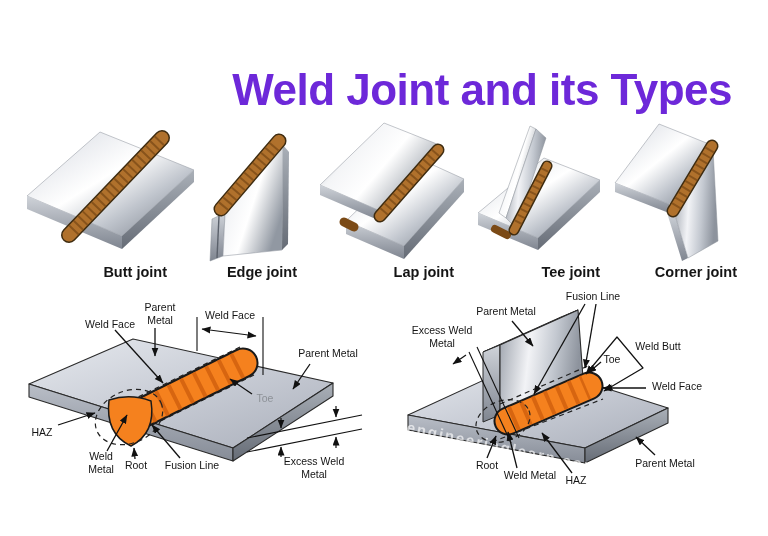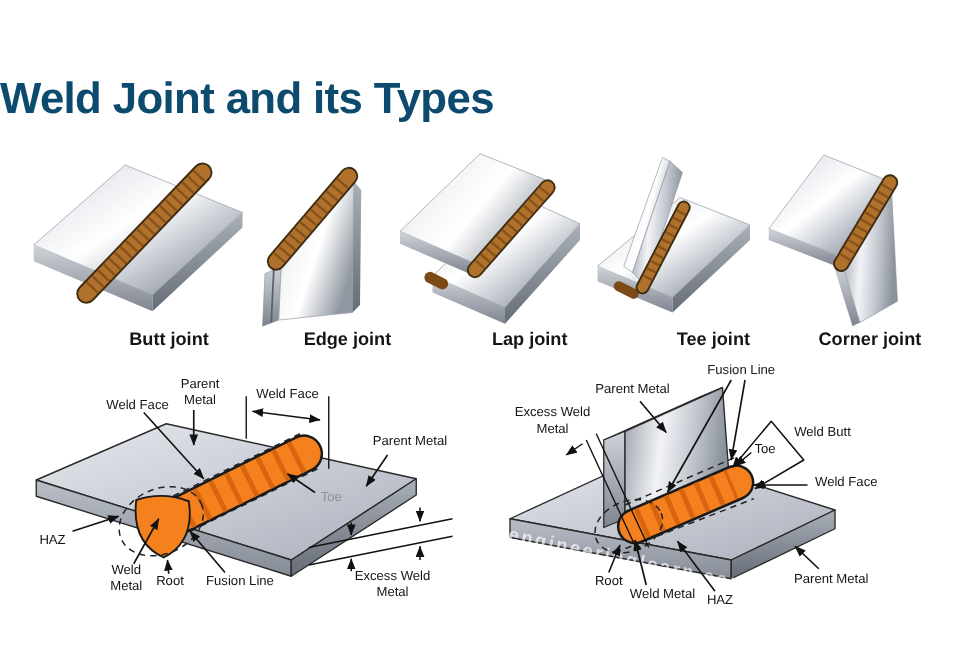--- a/index.html
+++ b/index.html
@@ -1,19 +1,19 @@
 <!DOCTYPE html>
 <html><head>
 <meta charset="utf-8">
 <style>
   html,body{margin:0;padding:0;background:#fff;}
   .canvas{position:relative;width:768px;height:536px;background:#ffffff;overflow:hidden;
           font-family:"Liberation Sans",sans-serif;}
-  .title{position:absolute;left:0;top:36px;width:732px;text-align:left;
-         font-size:35px;font-weight:700;color:#0c4a6e;letter-spacing:-0.5px;}
+  .title{position:absolute;left:0;top:36px;width:732px;text-align:right;
+         font-size:44px;font-weight:700;color:#6d28d9;letter-spacing:-0.5px;}
   svg.scene{position:absolute;left:0;top:0;}
   .jlabel{position:absolute;top:264px;width:120px;text-align:right;
           font-size:14.5px;font-weight:700;color:#151515;}
   .dlabel{position:absolute;font-size:10.5px;font-weight:400;color:#141414;
           text-align:center;line-height:1.25;}
   .toe-gray{color:#8d9197;}
 </style>
 </head>
 <body>
 
@@ -201,21 +201,21 @@
         <line x1="517" y1="468" x2="508" y2="432" marker-end="url(#arr)"></line>
         <line x1="572" y1="473" x2="542" y2="433" marker-end="url(#arr)"></line>
         <line x1="655" y1="455" x2="636" y2="437" marker-end="url(#arr)"></line>
       </g>
     </g>
   </svg>
 
   <h1 class="title">Weld Joint and its Types</h1>
 
   <div class="jlabel" style="left:47px">Butt joint</div>
-  <div class="jlabel" style="left:193px">Edge joint</div>
+  <div class="jlabel" style="left:177px">Edge joint</div>
   <div class="jlabel" style="left:334px">Lap joint</div>
   <div class="jlabel" style="left:617px">Corner joint</div>
   <div class="jlabel" style="left:480px">Tee joint</div>
 
   <div class="dlabel" style="left:80px;top:318px;width:60px">Weld Face</div>
   <div class="dlabel" style="left:138px;top:301px;width:44px">Parent Metal</div>
   <div class="dlabel" style="left:198px;top:309px;width:64px">Weld Face</div>
   <div class="dlabel" style="left:294px;top:347px;width:68px">Parent Metal</div>
   <div class="dlabel toe-gray" style="left:248px;top:392px;width:34px">Toe</div>
   <div class="dlabel" style="left:24px;top:426px;width:36px">HAZ</div>

